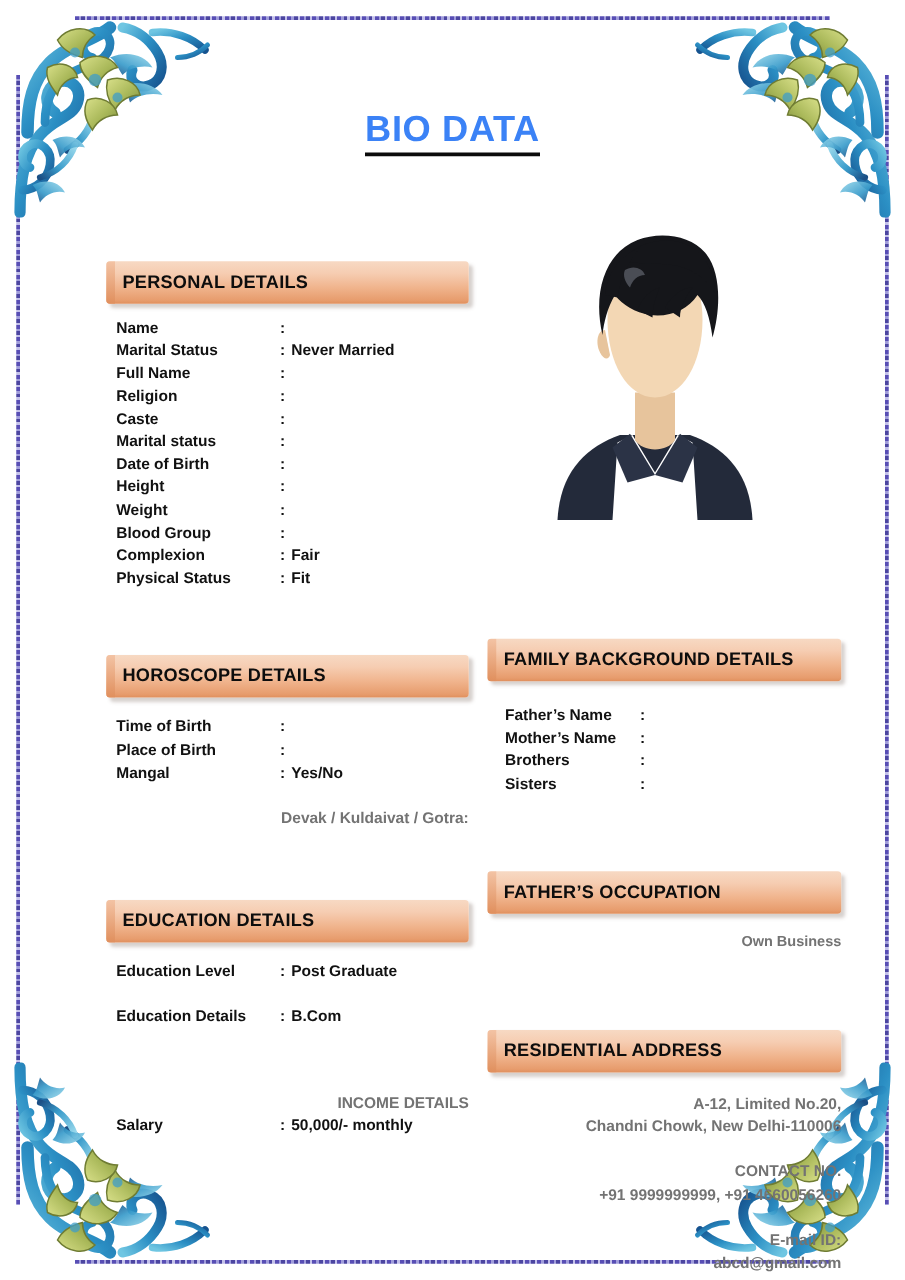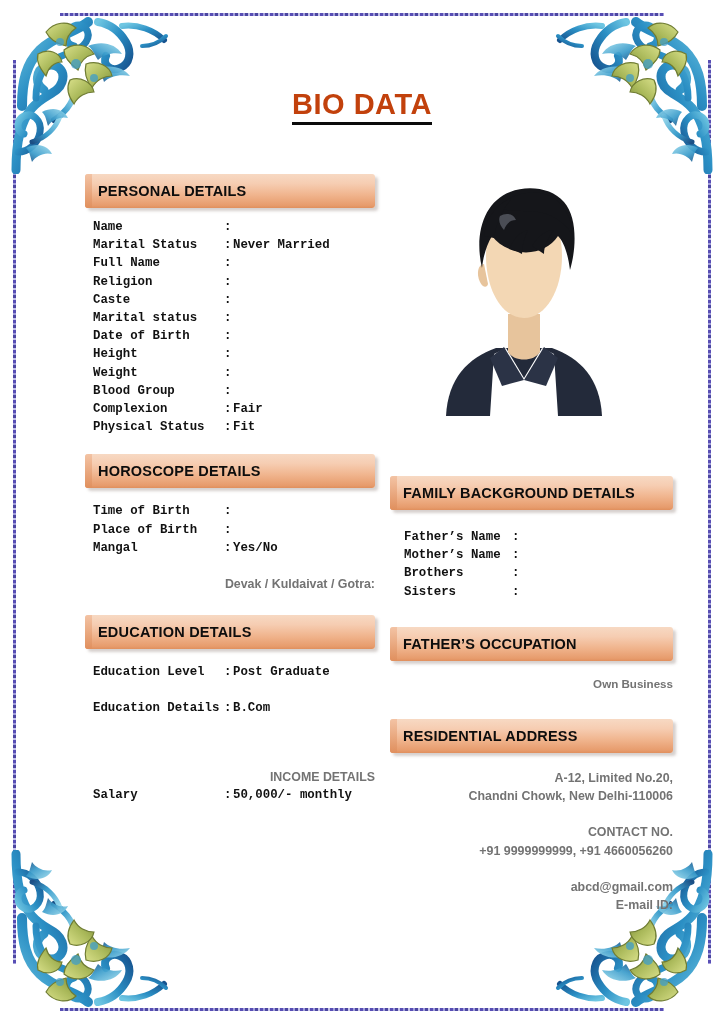--- a/index.html
+++ b/index.html
@@ -63,21 +63,21 @@
   
   #title {
     position: absolute;
     top: 88px;
     left: 0;
     width: 724px;
     text-align: center;
     font-size: 29px;
     font-weight: bold;
     letter-spacing: .5px;
-    color: #c2410c;
+    color: #3b82f6;
   }
   #title span {
     border-bottom: 3px solid #0b0b0b;
     padding-bottom: 2px;
   }
 
   
   .col-left {
     position: absolute;
     left: 85px;
@@ -99,41 +99,42 @@
     background: linear-gradient(180deg,
         #f7d9c3 0%,
         #f6cdb2 28%,
         #f0b48d 62%,
         #e79c6d 92%,
         #e08f5d 100%);
     box-shadow: 3px 3px 3px rgba(120,100,90,.30);
     display: flex;
     align-items: center;
     overflow: hidden;
+    margin-top: 35px;
   }
   .bar::after {
     content: "";
     position: absolute;
     left: 0; top: 0; bottom: 0;
     width: 7px;
     background: linear-gradient(180deg,#f3c3a4 0%, #e08f5d 100%);
   }
   .bar-label {
     position: relative;
     z-index: 2;
     padding-left: 13px;
     font-size: 14.5px;
     font-weight: bold;
     color: #0d0d0d;
     letter-spacing: .2px;
     white-space: nowrap;
   }
 
   
-  .fields { padding-left: 8px; font-family: Liberation Mono, monospace; }
+  .fields { padding-left: 8px; }
   .row {
     display: flex;
     font-size: 12.4px;
     font-weight: bold;
     color: #111;
     line-height: 18.2px;
     white-space: nowrap;
   }
   .row .lbl { width: 131px; flex: none; }
   .row .sep { width: 9px; flex: none; }
@@ -538,17 +539,17 @@
     <div class="bar">
       <span class="bar-label">RESIDENTIAL ADDRESS</span>
     </div>
     <div class="gap-16"></div>
     <div class="plain">A-12, Limited No.20,</div>
     <div class="plain">Chandni Chowk, New Delhi-110006</div>
     <div class="gap-18"></div>
     <div class="plain">CONTACT NO.</div>
     <div class="plain">+91 9999999999, +91 4660056260</div>
     <div class="gap-18"></div>
+    <div class="plain">E-mail ID:</div>
     <div class="plain">abcd@gmail.com</div>
-    <div class="plain">E-mail ID:</div>
   </div>
 
 </div>
 
 </body></html>

